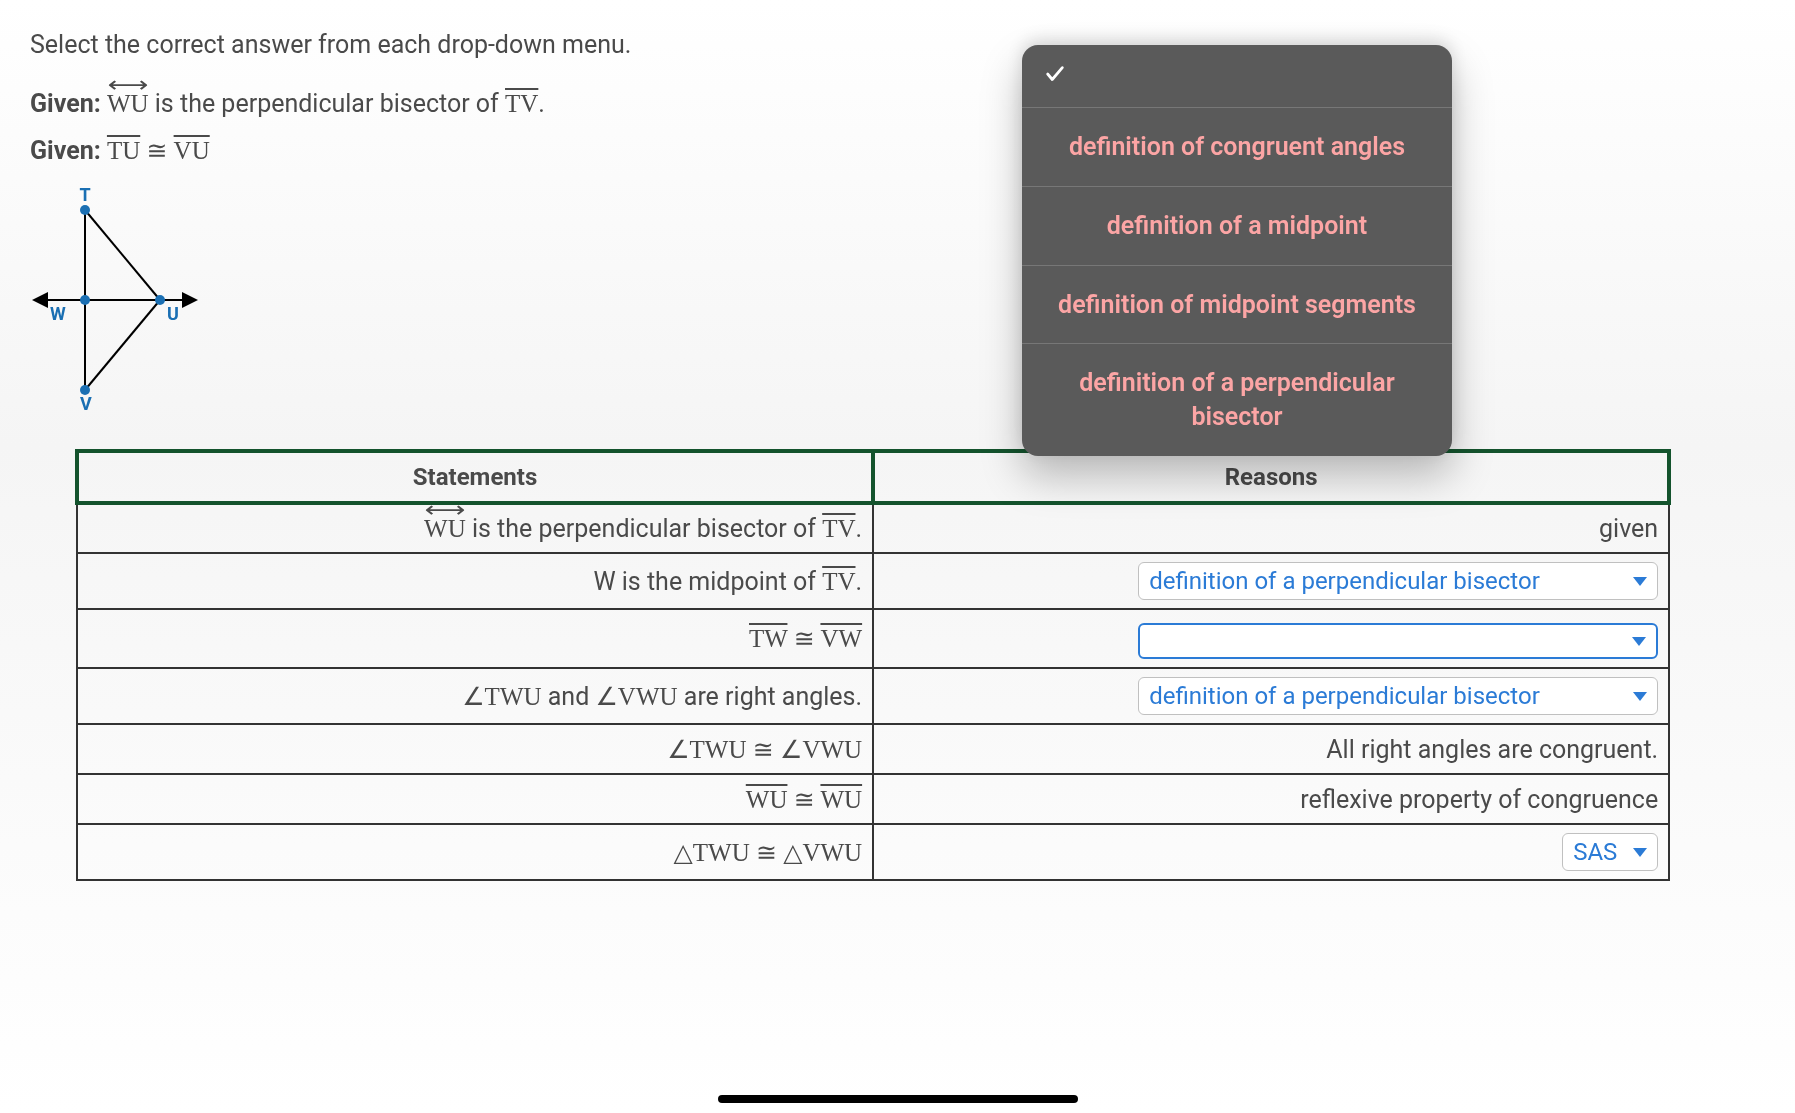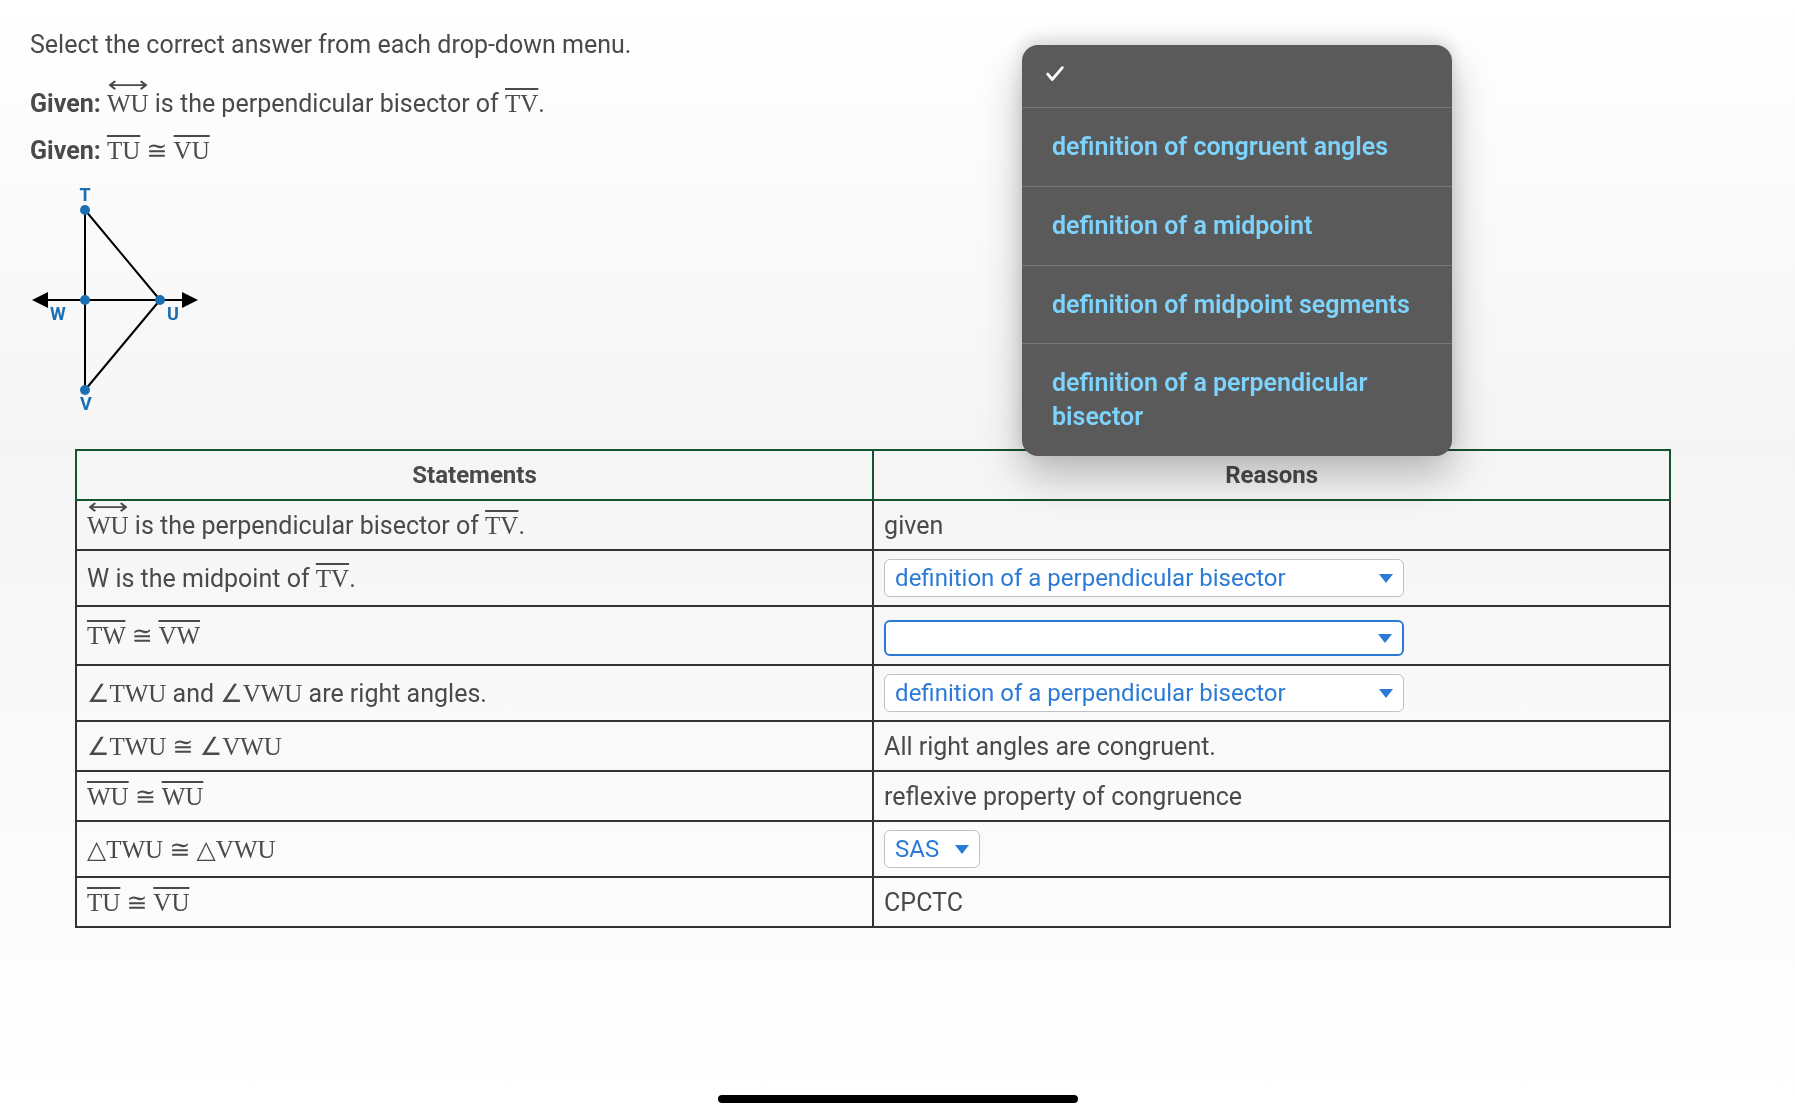--- a/index.html
+++ b/index.html
@@ -43,31 +43,32 @@
   .diagram {
     margin: 20px 0 30px 0;
   }
   .proof-table {
     width: 92%;
     margin-left: 45px;
     border-collapse: collapse;
     font-size: 25px;
   }
   .proof-table th {
-    border: 2px solid #14532d;
+    border: 4px solid #14532d;
     padding: 10px 8px;
     font-weight: 700;
     text-align: center;
     font-size: 24px;
   }
   .proof-table td {
     border: 2px solid #333;
     padding: 8px 10px;
     vertical-align: middle;
     height: 50px;
+    text-align: right;
   }
   .proof-table td:first-child { width: 50%; }
   .proof-table td:last-child { width: 50%; }
   .math {
     font-family: 'Times New Roman', serif;
     font-weight: 400;
   }
   .dropdown {
     display: inline-flex;
     align-items: center;
@@ -105,26 +106,27 @@
     overflow: hidden;
     z-index: 100;
   }
   .dropdown-panel .check-row {
     padding: 18px 22px;
     color: #fff;
     border-bottom: 1px solid #777;
   }
   .dropdown-panel .option {
     padding: 22px 30px;
-    color: #7dd3fc;
+    color: #fca5a5;
     font-size: 25px;
     font-weight: 600;
     border-bottom: 1px solid #777;
     cursor: pointer;
     line-height: 1.35;
+    text-align: center;
   }
   .dropdown-panel .option:last-child { border-bottom: none; }
   .checkmark {
     width: 22px; height: 22px;
     display: inline-block;
   }
   .bottom-bar {
     position: absolute;
     bottom: 10px;
     left: 50%;
@@ -254,26 +256,20 @@
         <span class="math">△TWU</span><span class="math"> ≅ </span><span class="math">△VWU</span>
       </td>
       <td>
         <div class="dropdown small">
           <span>SAS</span>
           <span class="triangle-down"></span>
         </div>
       </td>
     </tr>
 
-    <tr>
-      <td>
-        <span class="math overline">TU</span><span class="math"> ≅ </span><span class="math overline">VU</span>
-      </td>
-      <td>CPCTC</td>
-    </tr>
   </tbody>
 </table>
 
 <div class="dropdown-panel">
   <div class="check-row">
     <svg class="checkmark" viewBox="0 0 24 24">
         <path d="M4 12 L9 18 L20 5" stroke="#fff" stroke-width="3" fill="none" stroke-linecap="round" stroke-linejoin="round"></path>
       </svg>
   </div>
   <div class="option">definition of congruent angles</div>

